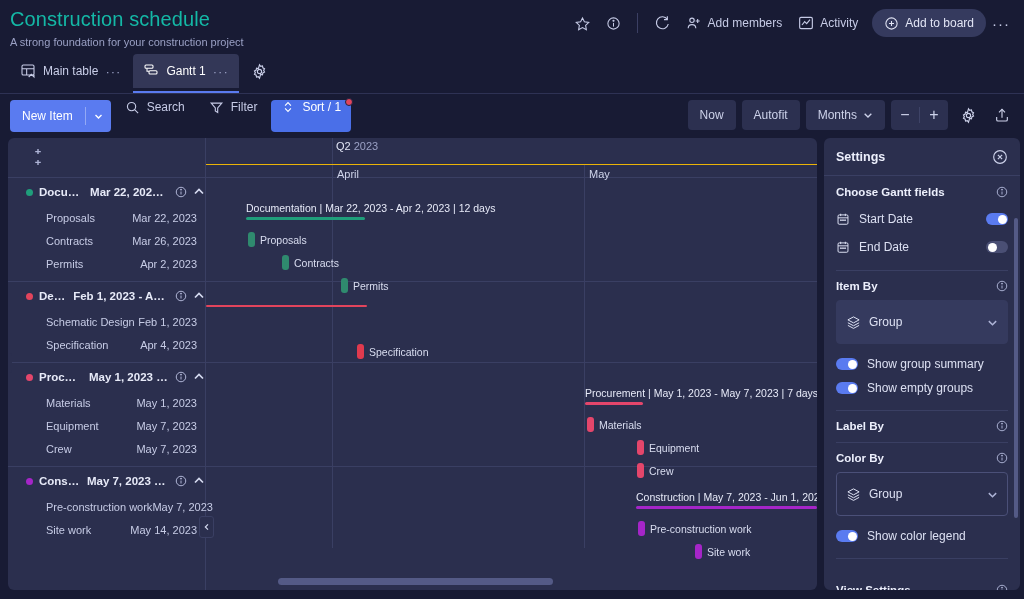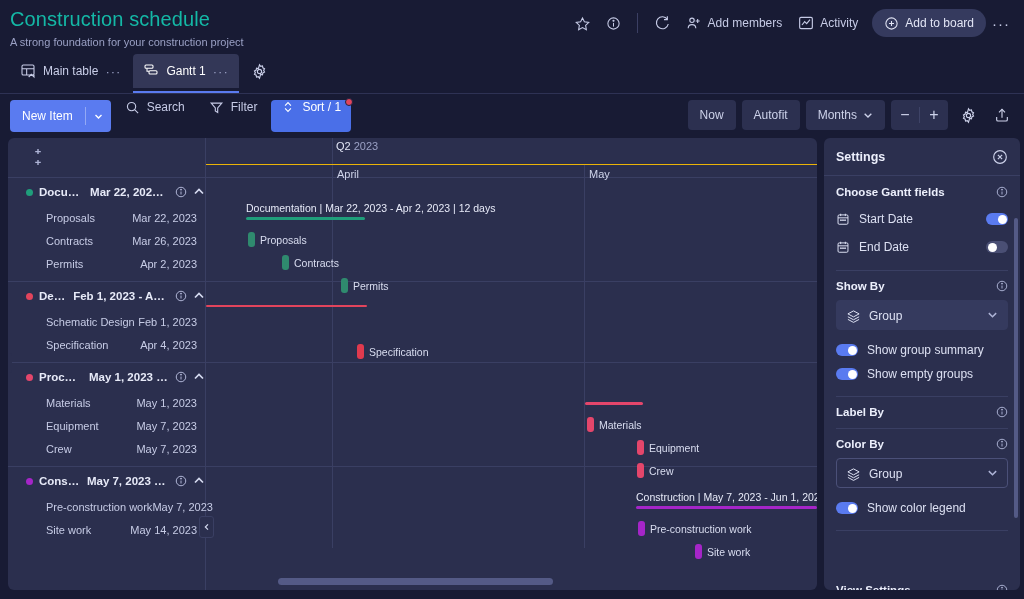--- a/index.html
+++ b/index.html
@@ -148,22 +148,22 @@
   .field-lbl { font-size:12px; color:#dce0f2; }
   .toggle { width:22px; height:12px; border-radius:7px; position:relative; flex:none; cursor:pointer; }
   .toggle.on { background:#5a7bf0; }
   .toggle.off { background:#4a4f74; }
   .toggle .knob { position:absolute; top:1.5px; width:9px; height:9px; border-radius:50%; background:#fff; }
   .toggle.on .knob { right:1.5px; }
   .toggle.off .knob { left:1.5px; }
   .ml { margin-left:auto; }
   .divider { height:1px; background:#3a3f63; margin:10px 0 9px 0; }
   .select {
-    height:30px; border:1px solid #4b5078; border-radius:4px;
-    display:flex; gap:8px; padding:8px 9px; cursor:pointer;
+    height:44px; border:1px solid #4b5078; border-radius:4px;
+    display:flex; align-items:center; gap:8px; padding:8px 9px; cursor:pointer;
     font-size:12px; color:#dde1f3; background:transparent;
   }
   .select.filled { background:#353a5e; border-color:#353a5e; }
   .select .cv { margin-left:auto; font-size:9px; color:#aeb4d6; }
   .tg-row { display:flex; align-items:center; gap:9px; height:24px; }
   .tg-row .t-lbl { font-size:12px; color:#dce0f2; }
   .vscroll { position:absolute; right:2px; top:42px; width:4px; height:300px;
     background:#545a86; border-radius:3px; }
   .cut-row { position:absolute; left:12px; right:12px; bottom:-6px; display:flex;
     align-items:center; justify-content:space-between; }
@@ -517,20 +517,21 @@
         <div class="vline" style="left:126px;"></div>
         <div class="vline" style="left:378px;"></div>
         <div class="today-line" style="left:0px;top:23px;width:161px;"></div>
         <div class="bar" style="left:151px;top:62px;background:#e03a4e;"></div>
         <div class="bar-lab" style="left:163px;top:64px;">Specification</div>
       </div>
 
       <div class="rgrp" style="height:104px;">
         <div class="vline" style="left:126px;"></div>
         <div class="vline" style="left:378px;"></div>
+        <div class="sum-lab" style="left:379px;top:24px;">Procurement | May 1, 2023 - May 7, 2023 | 7 days</div>
         <div class="sum-bar" style="left:379px;top:39px;width:58px;background:#e4466b;"></div>
         <div class="bar" style="left:381px;top:54px;background:#e4466b;"></div>
         <div class="bar-lab" style="left:393px;top:56px;">Materials</div>
         <div class="bar" style="left:431px;top:77px;background:#e4466b;"></div>
         <div class="bar-lab" style="left:443px;top:79px;">Equipment</div>
         <div class="bar" style="left:431px;top:100px;background:#e4466b;"></div>
         <div class="bar-lab" style="left:443px;top:102px;">Crew</div>
       </div>
 
       <div class="rgrp" style="height:81px;border-bottom:none;">
@@ -606,21 +607,21 @@
         </span>
         <span class="field-lbl">End Date</span>
         <span class="toggle off ml">
             <span class="knob"></span>
           </span>
       </div>
 
       <div class="divider"></div>
 
       <div class="sec-title-row">
-        <span class="sec-title">Show By</span>
+        <span class="sec-title">Item By</span>
         <span>
           <svg width="12" height="12" viewBox="0 0 24 24" fill="none" stroke="#aeb4d6" stroke-width="1.9">
             <circle cx="12" cy="12" r="9.5"></circle>
               <path d="M12 11v6"></path>
               <circle cx="12" cy="7.3" r="1" fill="#aeb4d6"></circle>
             </svg>
         </span>
       </div>
       <div class="select filled">
         <span>

